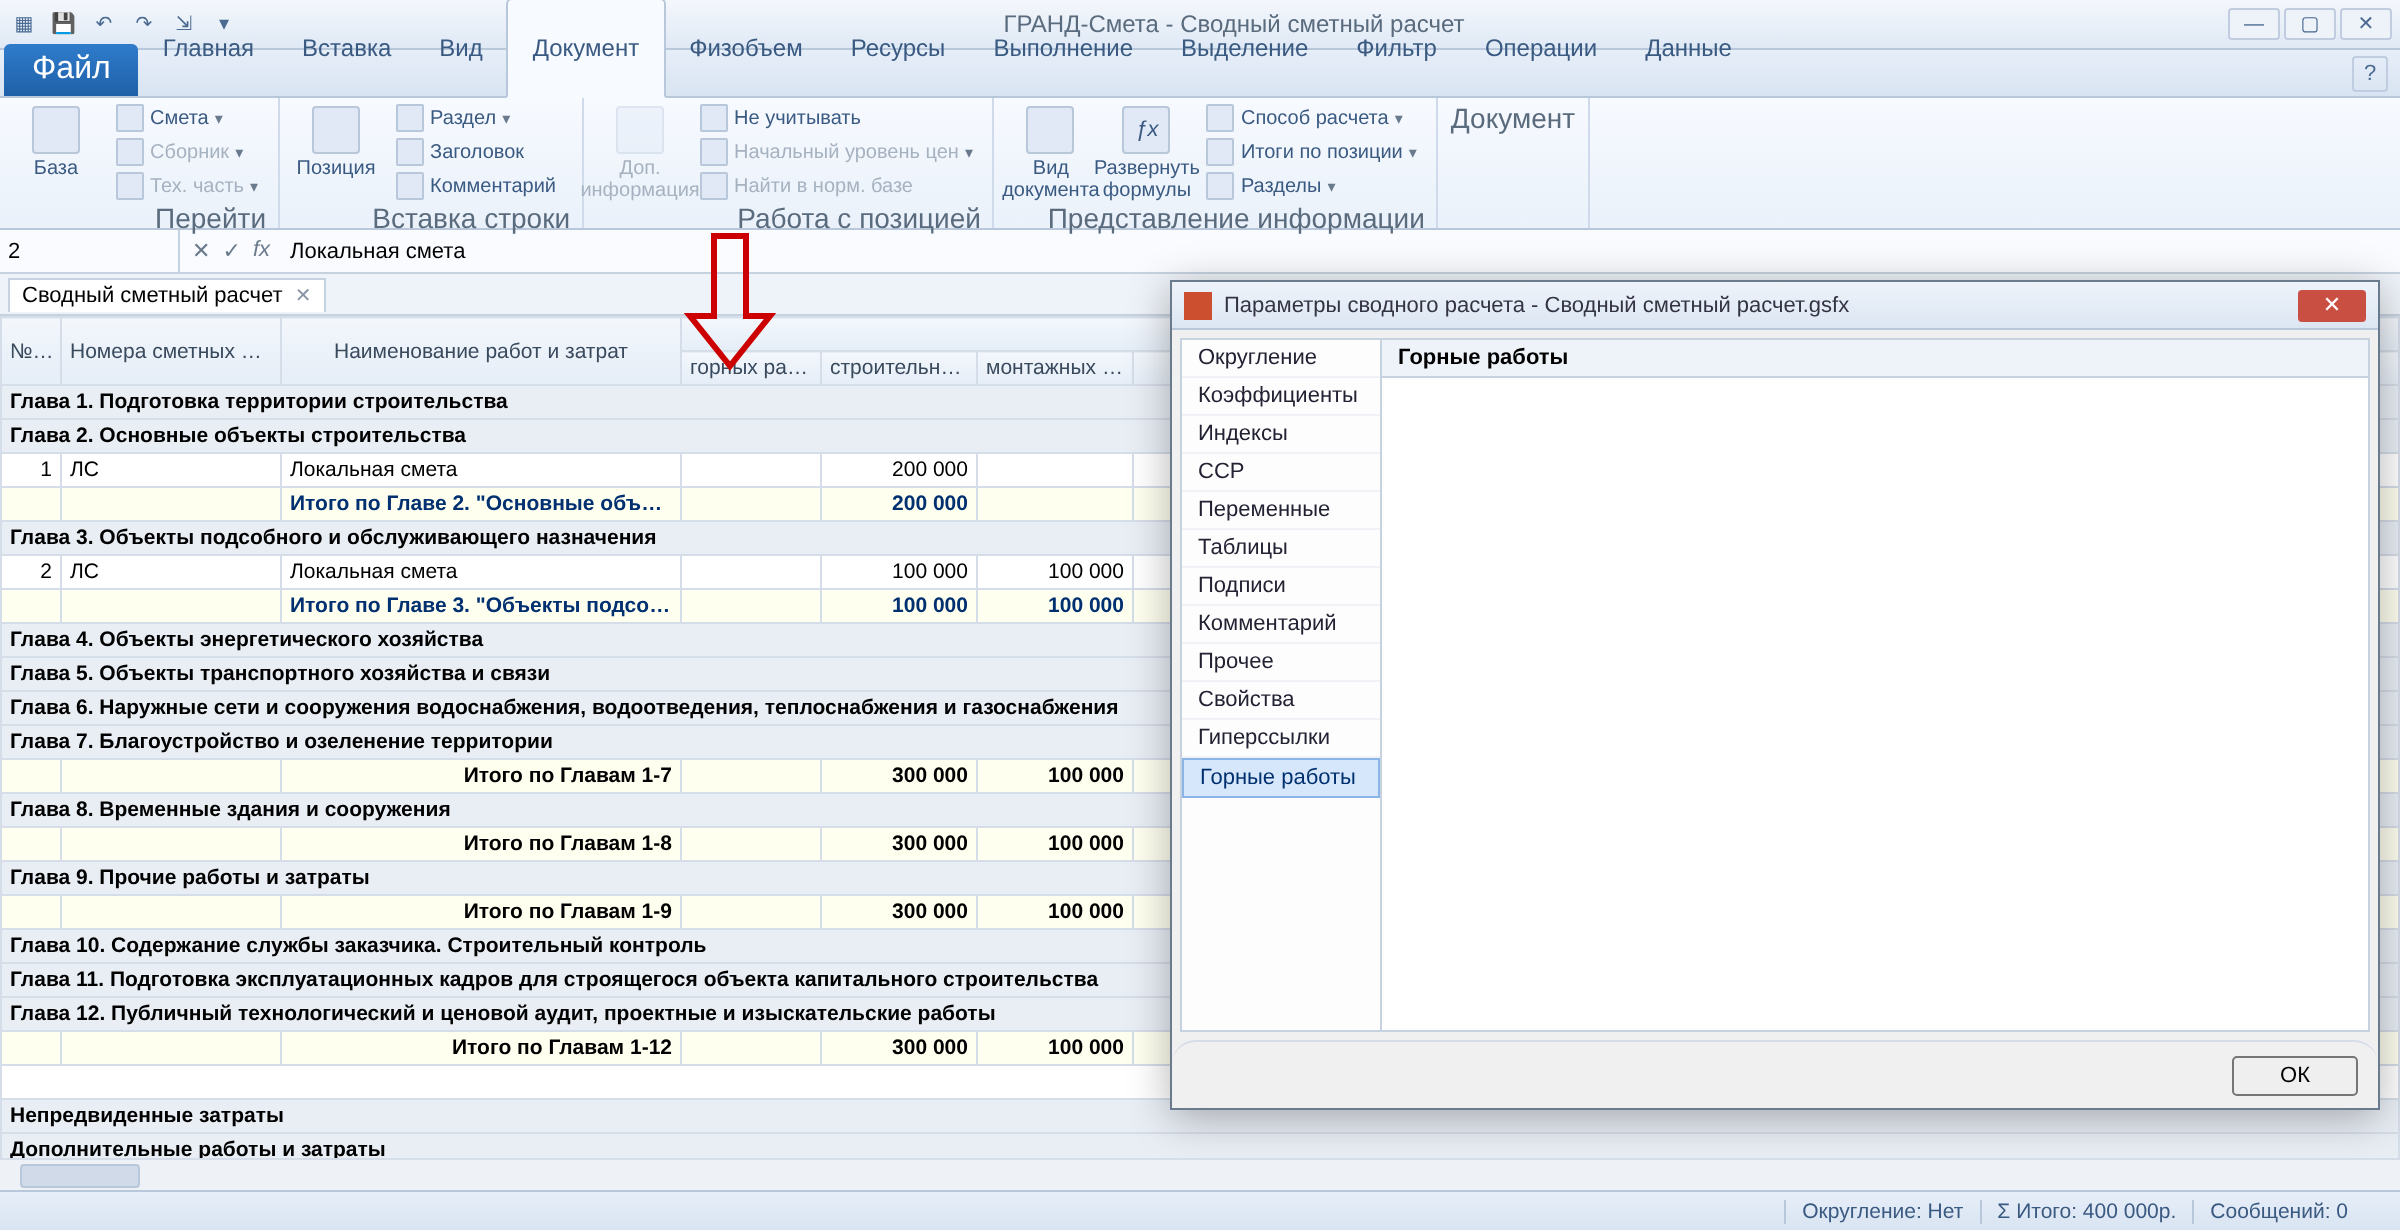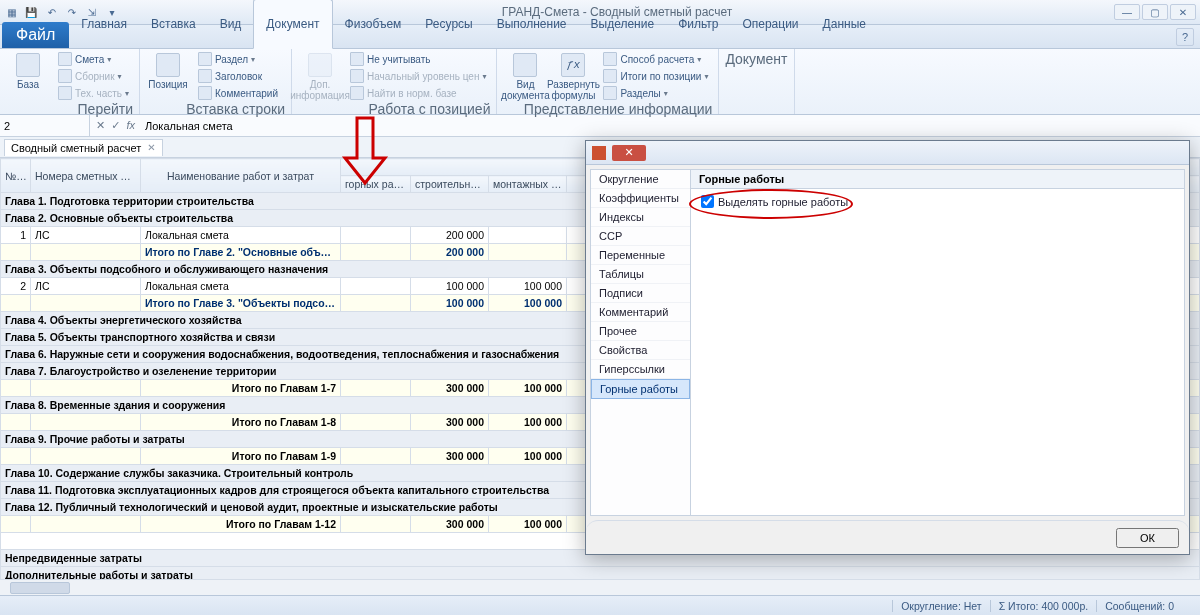--- a/index.html
+++ b/index.html
@@ -19,21 +19,21 @@
 .ribbon-tabs .tab { padding: 17px 12px; font-size: 12px; color: #3a5a82; cursor: default; }
 .ribbon-tabs .tab.active { background: #f7faff; border: 1px solid #b8c7da; border-bottom: 1px solid #f7faff; border-radius: 3px 3px 0 0; margin-bottom: -1px; }
 .ribbon-tabs .help { margin-left: auto; margin-right: 6px; color: #4a6a92; width:18px; height:18px; border:1px solid #c0cde0; border-radius:2px; display:flex; align-items:center; justify-content:center; font-size:11px; align-self:center;}
 
 
 .ribbon { height: 66px; background: linear-gradient(#f7faff,#eaf1fa); border-bottom: 1px solid #b8c7da; display: flex; }
 .rgroup { border-right: 1px solid #cfdaea; padding: 2px 6px 0 6px; display: flex; flex-direction: column; }
 .rgroup .controls { flex: 1; display: flex; align-items: flex-start; gap: 4px; }
 .rgroup .label { text-align: right; font-size: 14px; color: #5a6b7d; padding-bottom: 1px; }
 .rbtn-big { display: flex; flex-direction: column; align-items: center; width: 44px; padding-top: 2px; }
-.rbtn-big .ico { width: 24px; height: 24px; background: #e0e9f5; border: 1px solid #b8c7da; border-radius: 2px; font-family: Liberation Mono, monospace; }
+.rbtn-big .ico { width: 24px; height: 24px; background: #e0e9f5; border: 1px solid #b8c7da; border-radius: 2px; }
 .rbtn-big .txt { font-size: 10px; color: #3a5a82; text-align: center; margin-top: 2px; line-height: 1.1; }
 .rbtn-big.dis .txt, .rbtn-sm.dis { color: #a6b2c0; }
 .rbtn-big.dis .ico { opacity: .4; }
 .rcol { display: flex; flex-direction: column; gap: 1px; }
 .rbtn-sm { font-size: 10px; color: #3a5a82; padding: 1px 4px; white-space: nowrap; display:flex; align-items:center; gap:3px;}
 .rbtn-sm .ico{ width:14px; height:14px; background:#e0e9f5; border:1px solid #b8c7da; border-radius:1px; display:inline-block;}
 .rbtn-sm::after { content:" ▾"; font-size:8px; color:#6a7a8d;}
 .rbtn-sm.noarrow::after{content:"";}
 
 
@@ -441,45 +441,40 @@
 
 <div class="arrow">
   <svg width="60" height="70">
       <path d="M12 0 L12 40 L0 40 L20 65 L40 40 L28 40 L28 0 Z" fill="none" stroke="#c00" stroke-width="3"></path>
     </svg>
 </div>
 
 <div class="dialog">
   <div class="dtitle">
     <div class="dico"></div>
+    <div class="dtxt">Параметры сводного расчета - Сводный сметный расчет.gsfx</div>
     <div class="dclose">✕</div>
   </div>
   <div class="dbody">
     <div class="dnav" id="dnav">
         <div>Округление</div>
         <div>Коэффициенты</div>
         <div>Индексы</div>
         <div>ССР</div>
         <div>Переменные</div>
         <div>Таблицы</div>
         <div>Подписи</div>
         <div>Комментарий</div>
         <div>Прочее</div>
         <div>Свойства</div>
         <div>Гиперссылки</div>
         <div class="sel">Горные работы</div>
       </div>
     <div class="dcontent">
       <div class="dchead">Горные работы</div>
-      <div class="dcbody">
-        <label class="oval">
-          <input type="checkbox" checked="" style="">
-          <span>Выделять горные работы</span>
-        </label>
-      </div>
     </div>
   </div>
   <div class="dbuttons">
     <button>ОК</button>
   </div>
 </div>
 
 <div class="hscroll">
     <div class="thumb"></div>
   </div>

